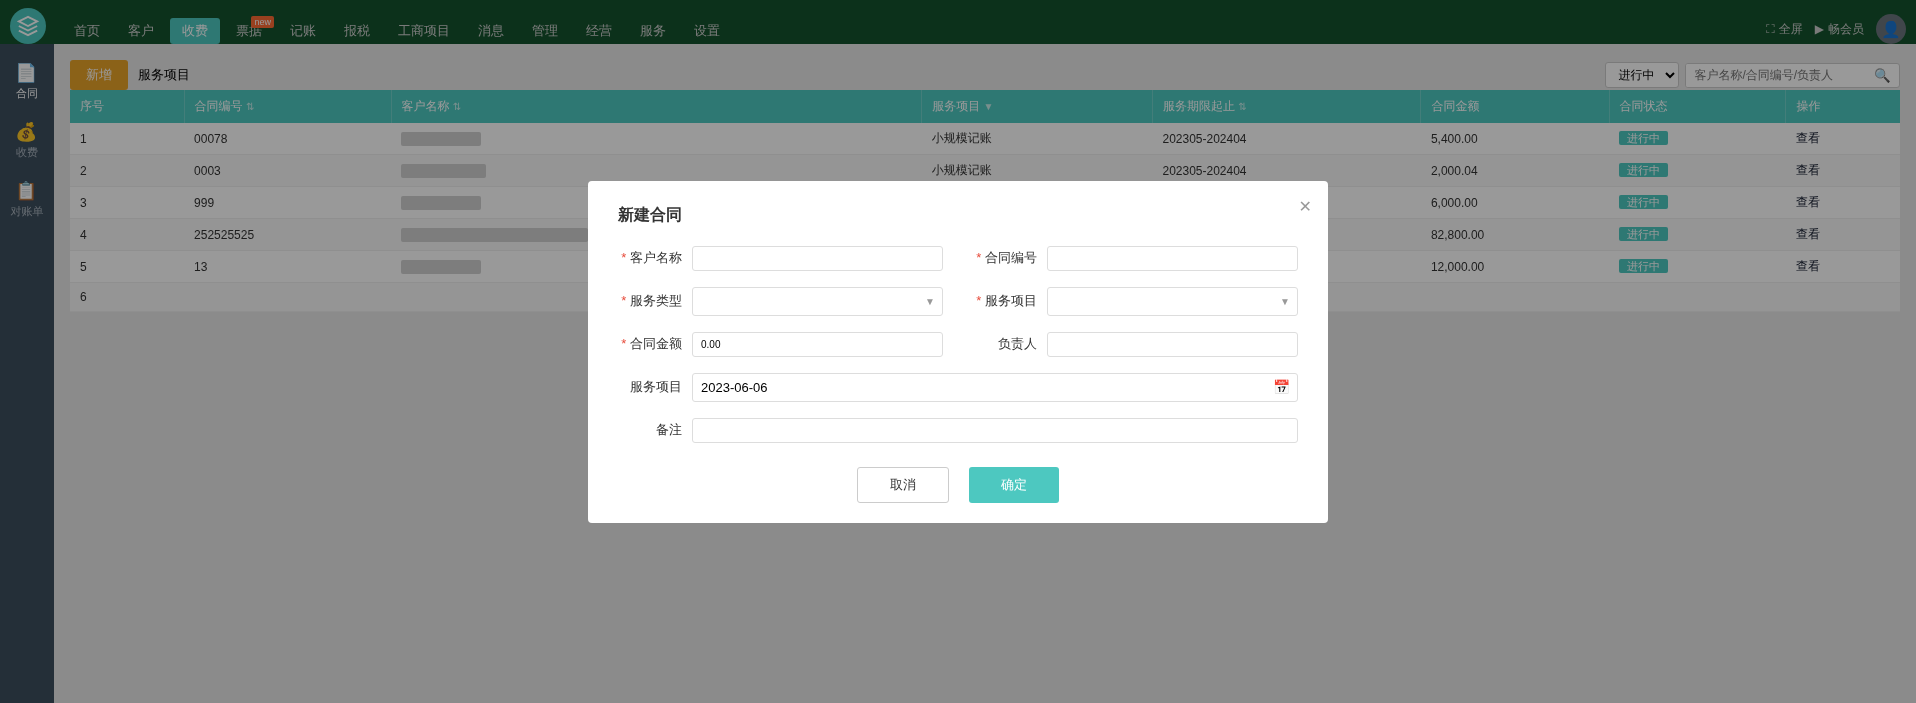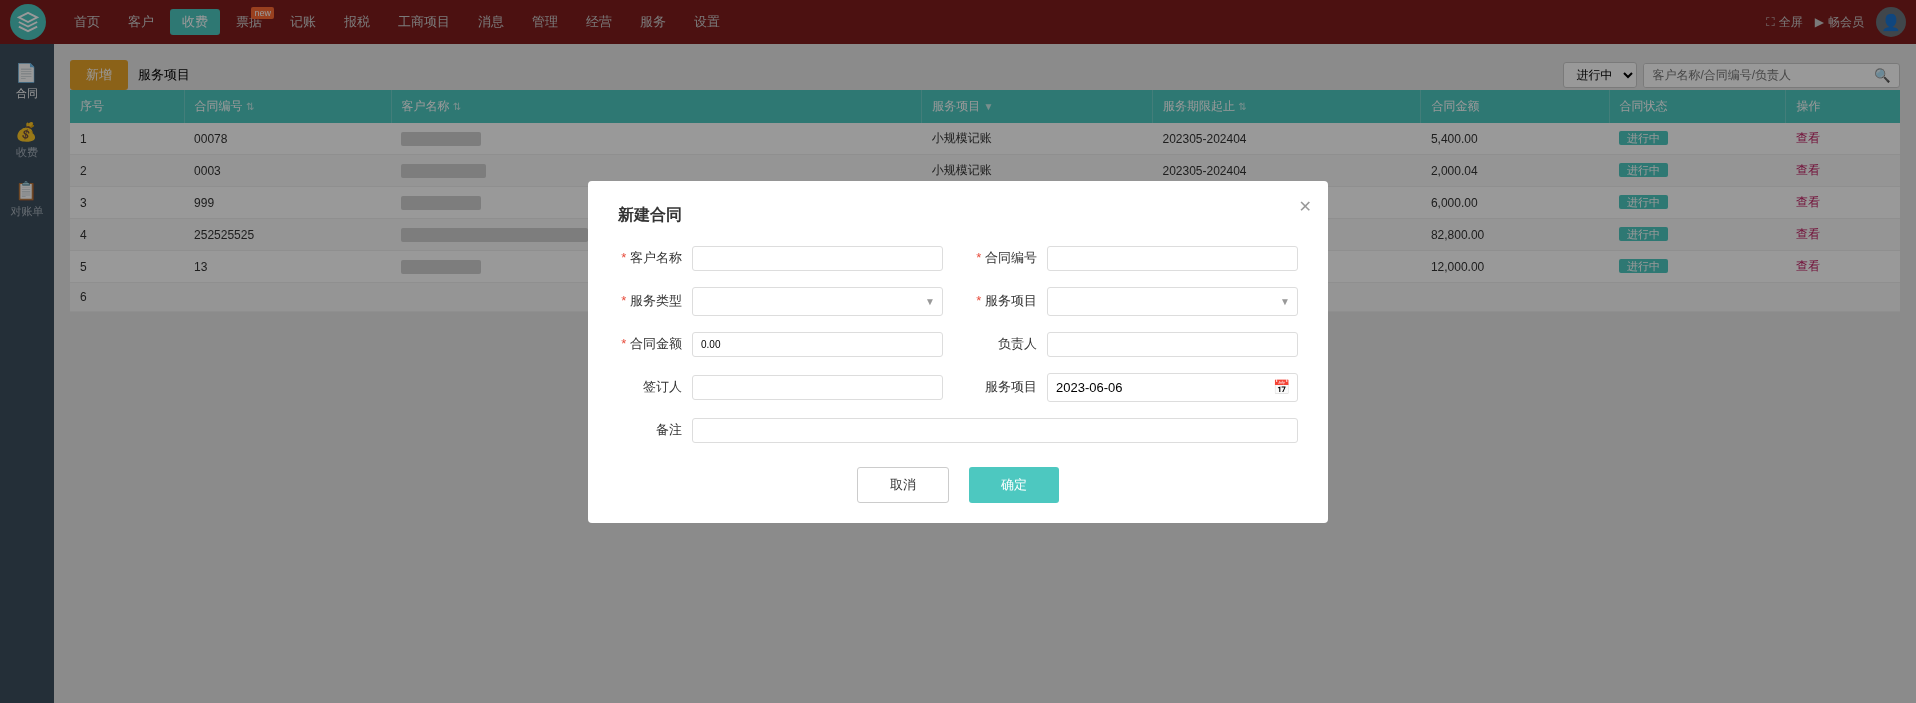--- a/index.html
+++ b/index.html
@@ -1,21 +1,21 @@
 <!DOCTYPE html>
 <html><head>
   <meta charset="utf-8">
   <style>
     * { box-sizing: border-box; margin: 0; padding: 0; }
     body { font-family: "Microsoft YaHei", Arial, sans-serif; font-size: 13px; background: #e8e8e8; }
 
     
     .top-nav {
-      display: flex; align-items: center;
-      background: #7f1d1d; height: 44px;
+      display: flex; align-items: flex-end;
+      background: #14532d; height: 44px;
       padding: 0 10px; color: #ccc;
     }
     .top-nav .logo {
       width: 36px; height: 36px; background: #4dc8c0;
       border-radius: 50%; display: flex; align-items: center; justify-content: center;
       margin-right: 16px; flex-shrink: 0;
     }
     .top-nav .logo svg { width: 22px; height: 22px; }
     .nav-items { display: flex; align-items: center; gap: 4px; flex: 1; }
     .nav-item {
@@ -63,21 +63,21 @@
       background: #e8a328; color: #fff; border: none; padding: 6px 16px;
       border-radius: 3px; cursor: pointer; font-size: 13px;
     }
     .toolbar-right { margin-left: auto; display: flex; align-items: center; gap: 6px; }
     .status-select {
       border: 1px solid #ccc; padding: 4px 8px; border-radius: 3px;
       font-size: 12px; background: #fff; cursor: pointer;
     }
     .search-box {
       display: flex; 
-      border: 1px solid #ccc; border-radius: 3px; background: #fff; overflow: hidden; gap: 42px;
+      border: 1px solid #ccc; border-radius: 3px; background: #fff; overflow: hidden;
     }
     .search-input {
       border: none; outline: none; padding: 4px 8px; font-size: 12px; width: 180px;
     }
     .search-btn { padding: 4px 8px; cursor: pointer; background: none; border: none; }
 
     
     .data-table { width: 100%; border-collapse: collapse; background: #fff; }
     .data-table thead tr { background: #4dc8c0; color: #fff; margin-left: 28px; }
     .data-table thead th {
@@ -85,21 +85,21 @@
       border-right: 1px solid rgba(255,255,255,0.2);
     }
     .data-table thead th:last-child { border-right: none; }
     .data-table tbody tr { border-bottom: 1px solid #eee; }
     .data-table tbody tr:nth-child(even) { background: #f9f9f9; }
     .data-table tbody td { padding: 7px 10px; font-size: 12px; color: #333; }
     .sort-icon { font-size: 10px; opacity: 0.7; }
     .status-badge {
       background: #4dc8c0; color: #fff; padding: 1px 8px; border-radius: 2px; font-size: 11px;
     }
-    .action-link { color: #be185d; cursor: pointer; }
+    .action-link { color: #0f172a; cursor: pointer; }
 
     
     .blurred {
       background: #d0d0d0; border-radius: 2px; color: transparent;
       user-select: none; display: inline-block; min-width: 80px;
     }
 
     
     .modal-overlay {
       position: fixed; top: 0; left: 0; right: 0; bottom: 0;
@@ -351,24 +351,20 @@
         <input type="text" class="form-input" value="0.00" style="">
       </div>
       <div class="form-field">
         <label class="form-label">负责人</label>
         <input type="text" class="form-input" style="">
       </div>
     </div>
 
     <div class="form-row">
       <div class="form-field">
-        <label class="form-label">签订人</label>
-        <input type="text" class="form-input" style="">
-      </div>
-      <div class="form-field">
         <label class="form-label">服务项目</label>
         <div class="date-field-wrapper">
           <input type="text" value="2023-06-06" style="">
           <span class="calendar-icon">📅</span>
         </div>
       </div>
     </div>
 
     <div class="form-row">
       <div class="form-field" style="flex:1">

